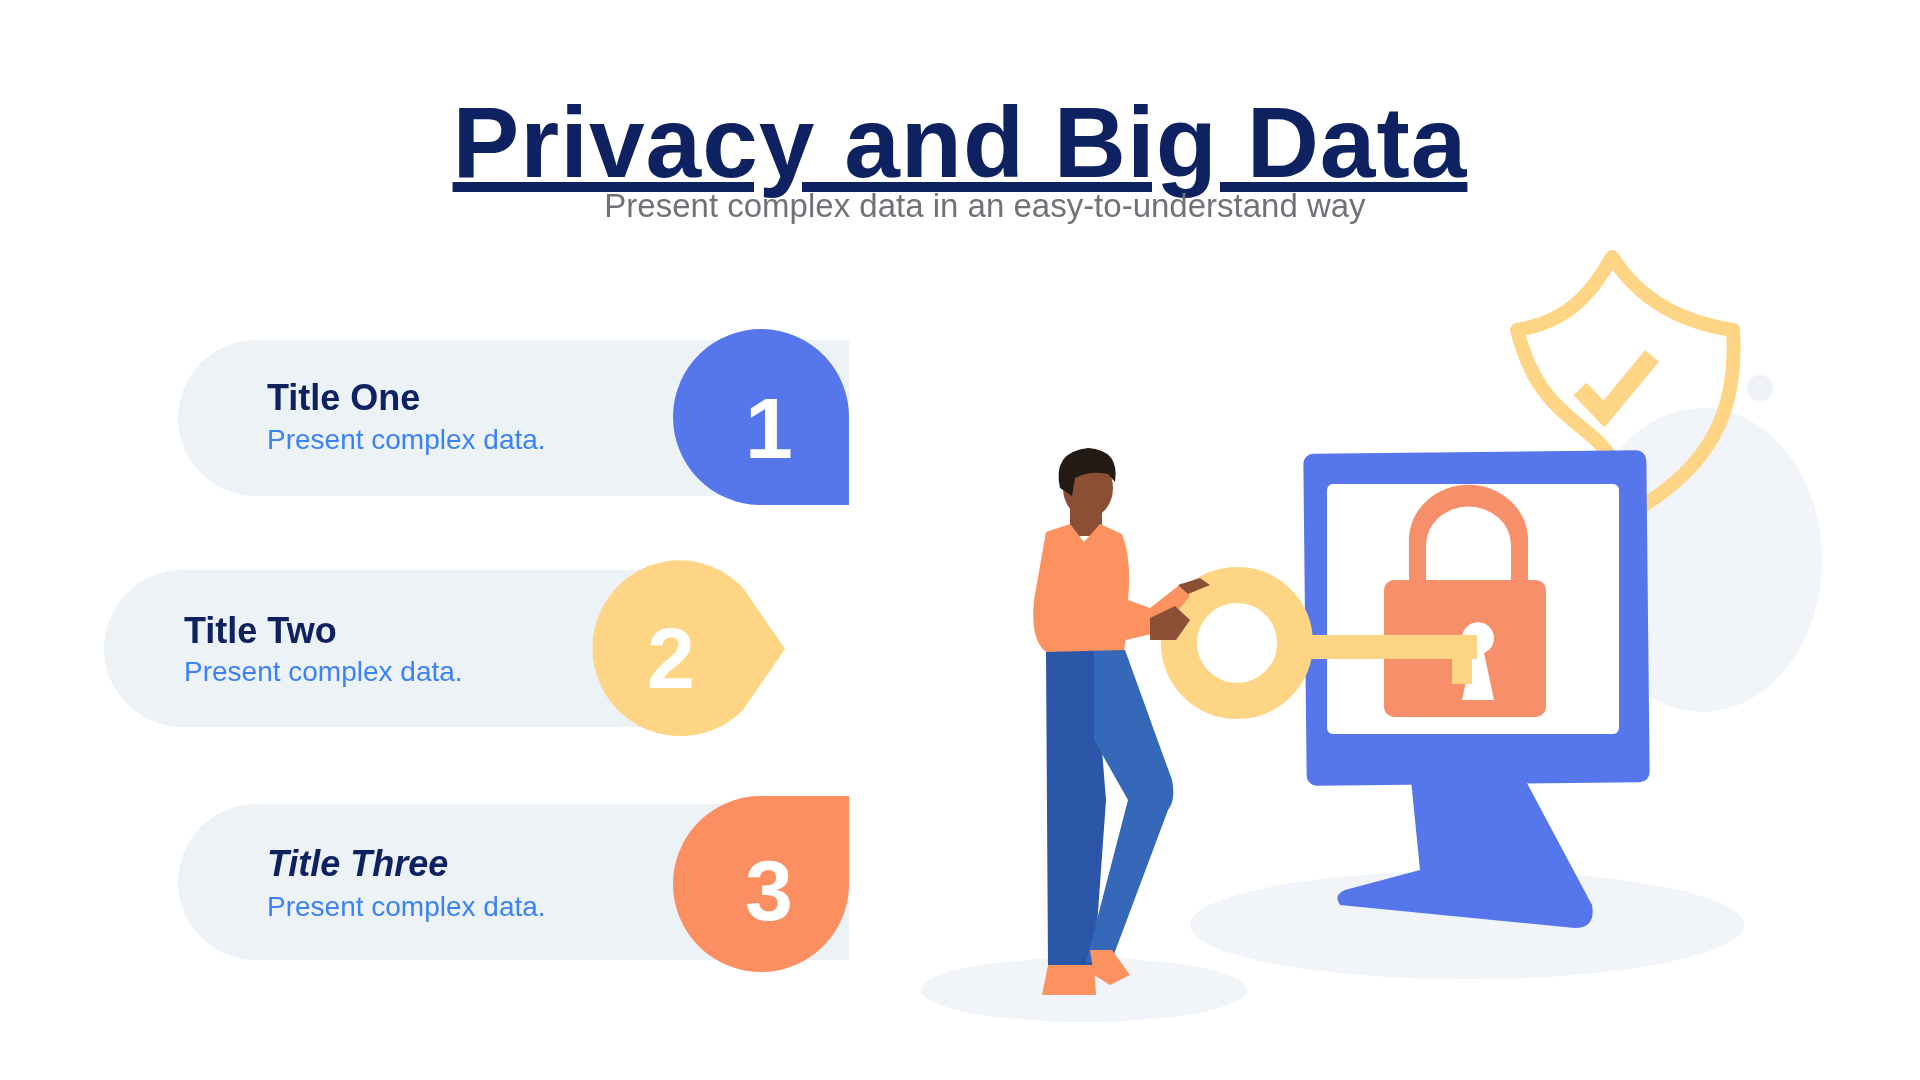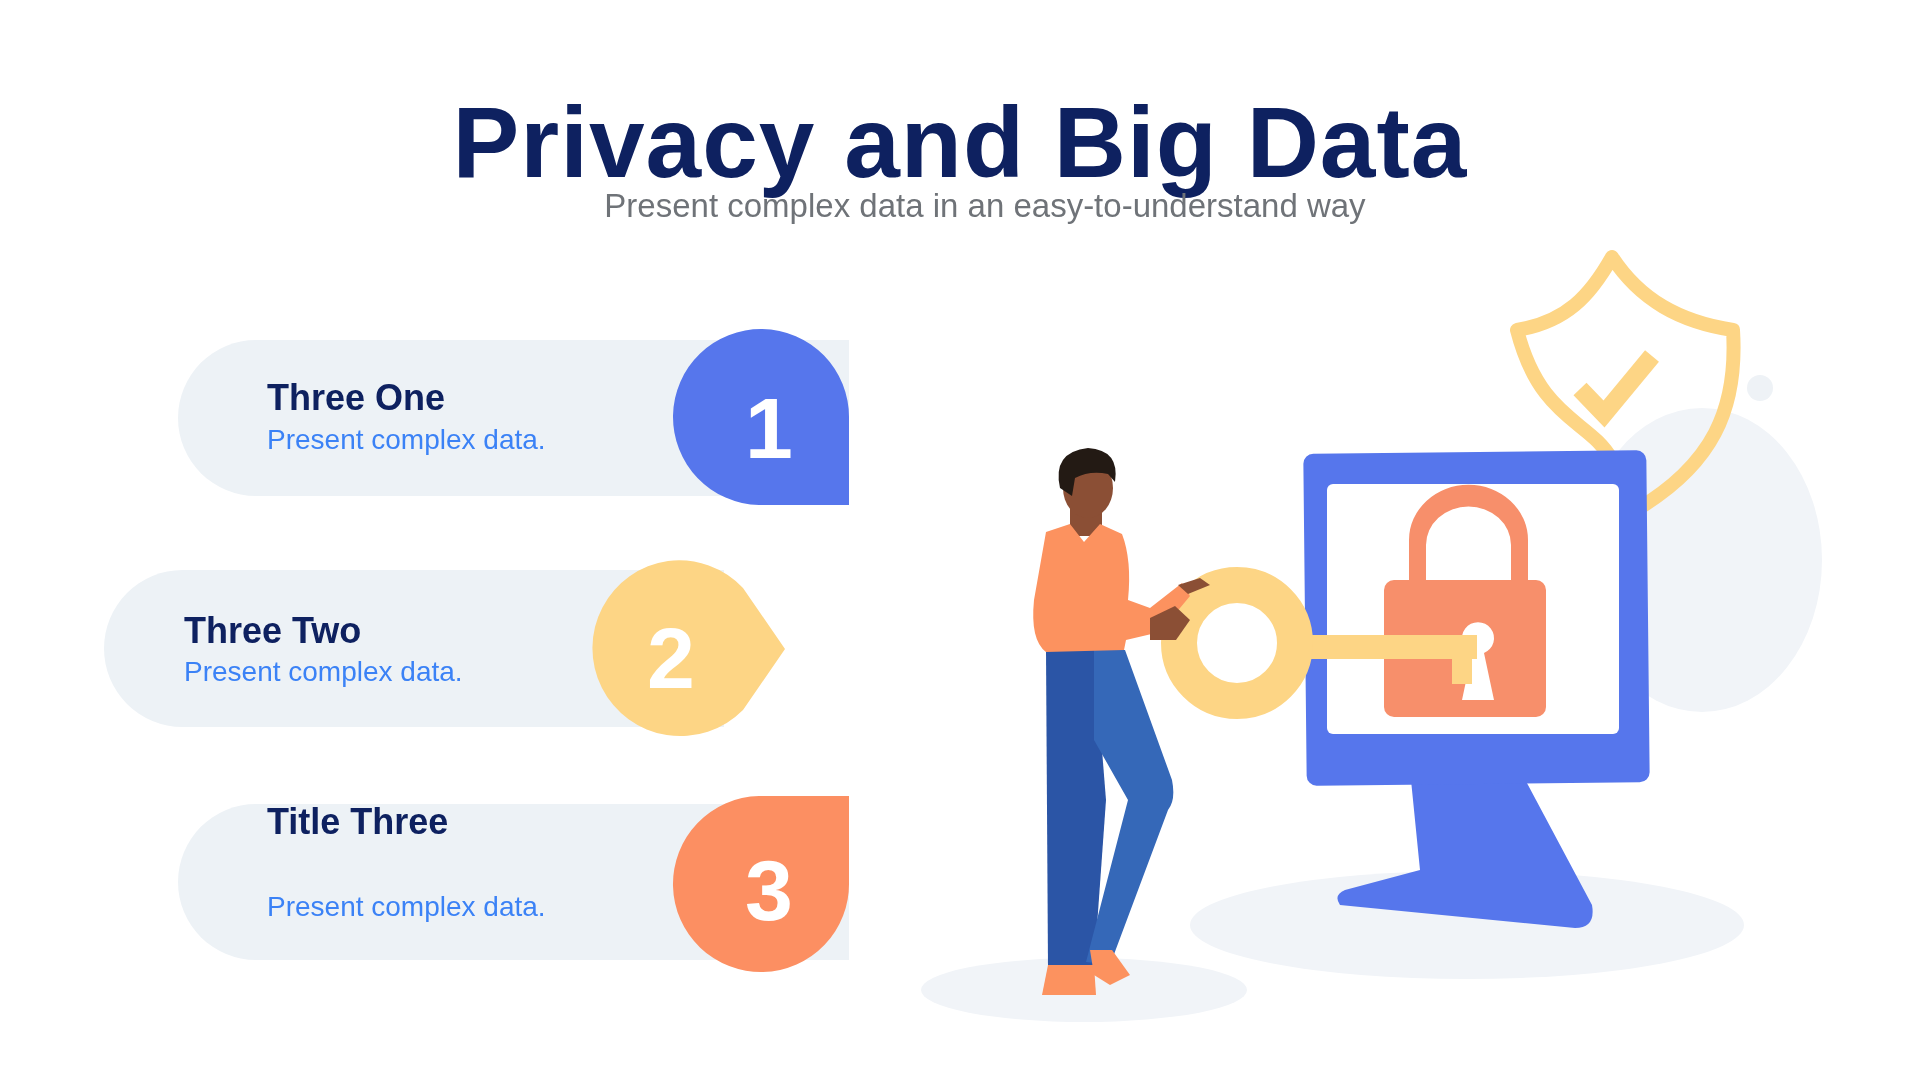--- a/index.html
+++ b/index.html
@@ -5,21 +5,21 @@
   html, body { margin: 0; padding: 0; }
   body {
     width: 1920px; height: 1080px; overflow: hidden;
     background: #ffffff;
     font-family: "Liberation Sans", "DejaVu Sans", sans-serif;
     position: relative;
   }
   .title {
     position: absolute; left: 0; width: 1920px; top: 82px;
     text-align: center; font-size: 100px; font-weight: 700;
-    color: #0e2160; letter-spacing: 1px; line-height: 120px; margin: 0;
+    color: #0e2160; letter-spacing: 1px; line-height: 120px; margin: 0; text-decoration: underline;
   }
   .subtitle {
     position: absolute; left: 0; width: 1970px; top: 186px;
     text-align: center; font-size: 33px; color: #6f7378; line-height: 40px; margin: 0;
   }
   .pill {
     position: absolute; background: #edf2f6; border-radius: 80px 0 0 80px;
   }
   .item-title {
     position: absolute; font-size: 36px; font-weight: 700; color: #0e2160; white-space: nowrap;
@@ -49,27 +49,27 @@
 
   <path d="M668,561 A88,88 0 1 0 743,710 L785,649 L743,588 A88,88 0 0 0 668,561 Z" fill="#fdd585"></path>
 
   <path d="M849,796 L759,796 A88,88 0 1 0 849,882 Z" fill="#fc8f62"></path>
 </svg>
 
 <div class="badge-num" style="left:709px; top:378px;">1</div>
 <div class="badge-num" style="left:611px; top:608px;">2</div>
 <div class="badge-num" style="left:709px; top:840px;">3</div>
 
-<div class="item-title" style="left:267px; top:377px;">Three One</div>
+<div class="item-title" style="left:267px; top:377px;">Title One</div>
 <div class="item-desc" style="left:267px; top:424px;">Present complex data.</div>
 
-<div class="item-title" style="left:184px; top:610px;">Three Two</div>
+<div class="item-title" style="left:184px; top:610px;">Title Two</div>
 <div class="item-desc" style="left:184px; top:656px;">Present complex data.</div>
 
-<div class="item-title" style="left:267px; top:801px;">Title Three</div>
+<div class="item-title" style="left:267px; top:843px;font-style:italic;">Title Three</div>
 <div class="item-desc" style="left:267px; top:891px;">Present complex data.</div>
 
 <svg class="art" width="1920" height="1080" viewBox="0 0 1920 1080">
 
   <ellipse cx="1702" cy="560" rx="120" ry="152" fill="#f1f4f8"></ellipse>
   <circle cx="1760" cy="388" r="13" fill="#eef2f6"></circle>
   <ellipse cx="1467" cy="925" rx="277" ry="54" fill="#f1f4f8"></ellipse>
   <ellipse cx="1084" cy="990" rx="163" ry="32" fill="#f1f4f8"></ellipse>
 
   <g>

